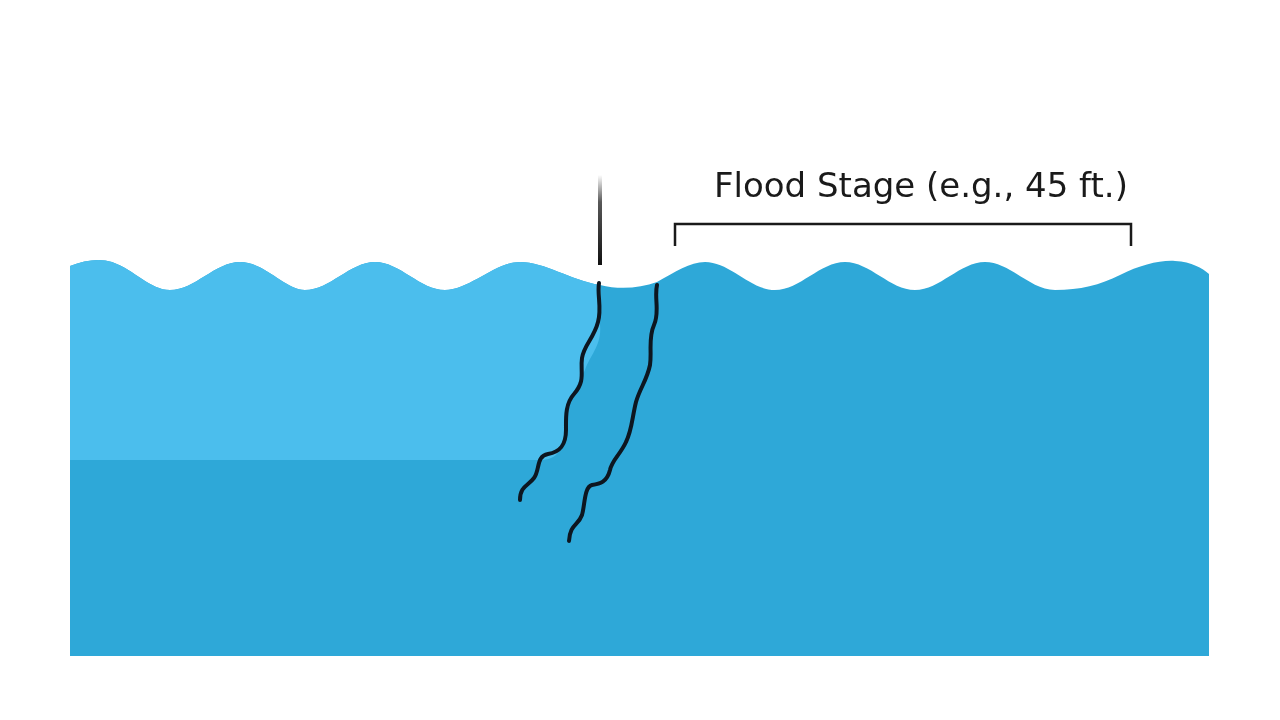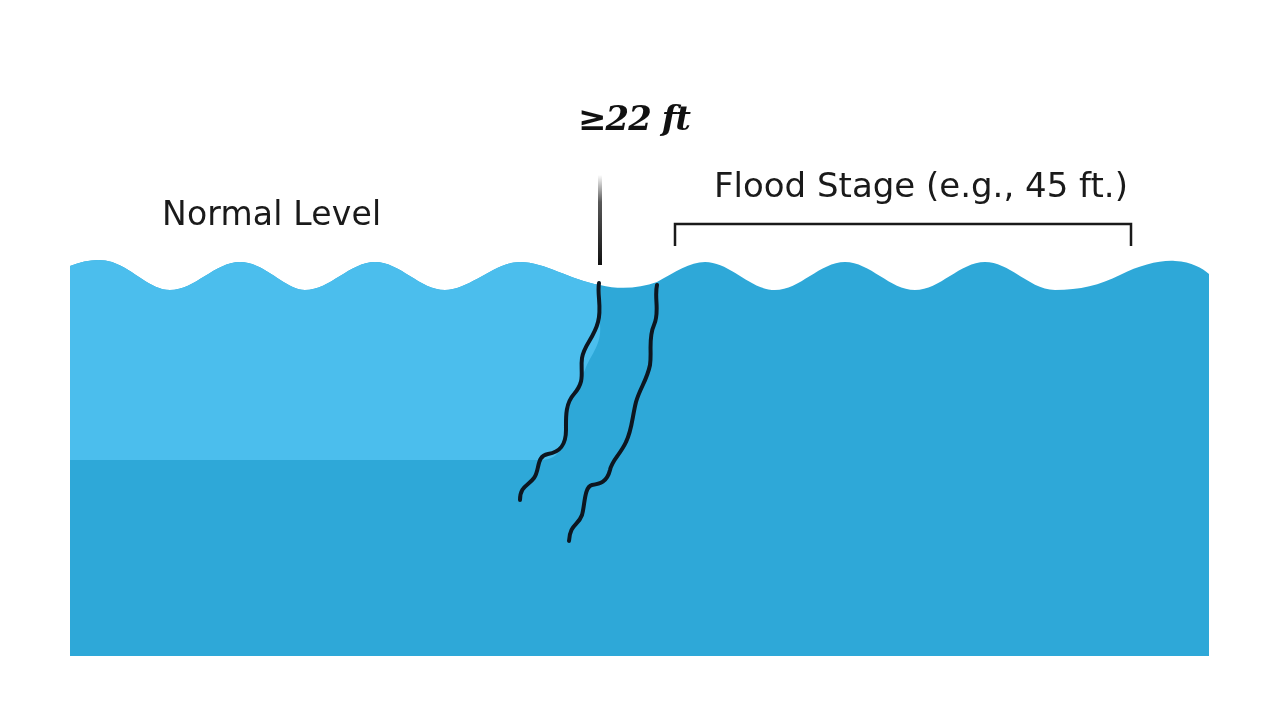--- a/index.html
+++ b/index.html
@@ -116,18 +116,16 @@
         <stop offset="0" stop-color="#111111" stop-opacity="0"></stop>
         <stop offset="0.3" stop-color="#111111" stop-opacity="0.7"></stop>
         <stop offset="1" stop-color="#111111" stop-opacity="1"></stop>
       </linearGradient>
     </defs>
     <rect x="598" y="175" width="4" height="90" fill="url(#fadeLine)"></rect>
 
     <path fill="none" stroke="#1a1a1a" stroke-width="2.5" d="M675,246 L675,224 L1131,224 L1131,246"></path>
   </svg>
 
-  <div class="label" id="marker-label">≥22 ft</div>
 
-  <div class="label" id="normal-label">Normal Level</div>
 
   <div class="label" id="flood-label">Flood Stage (e.g., 45 ft.)</div>
 </div>
 
 </body></html>

